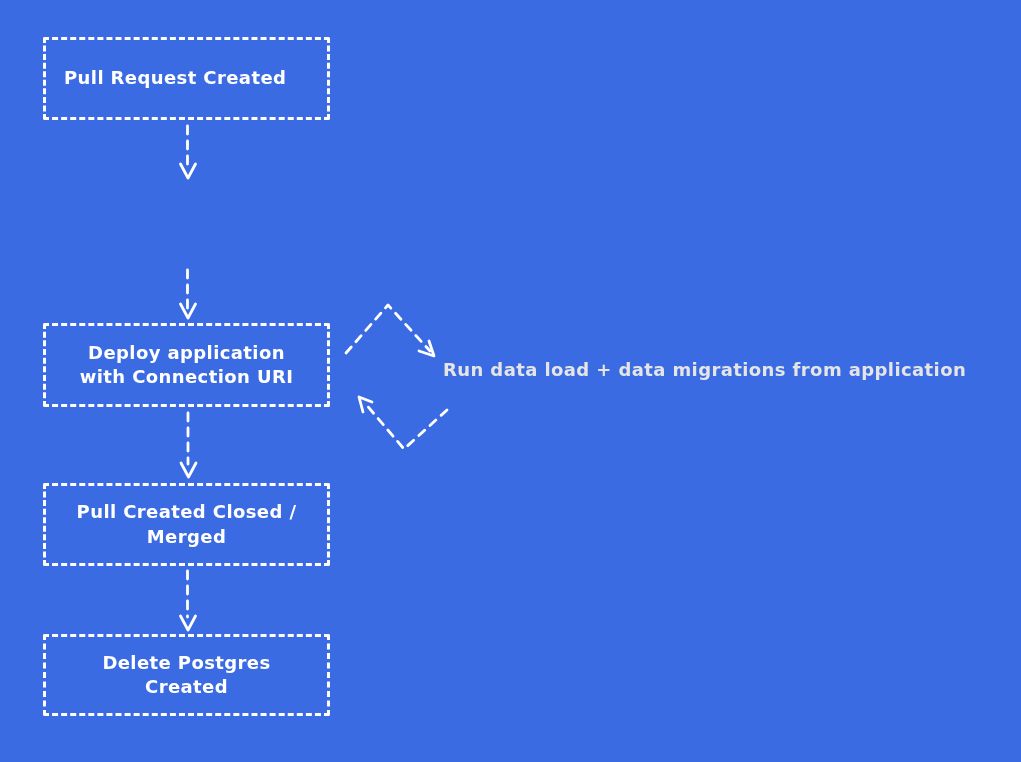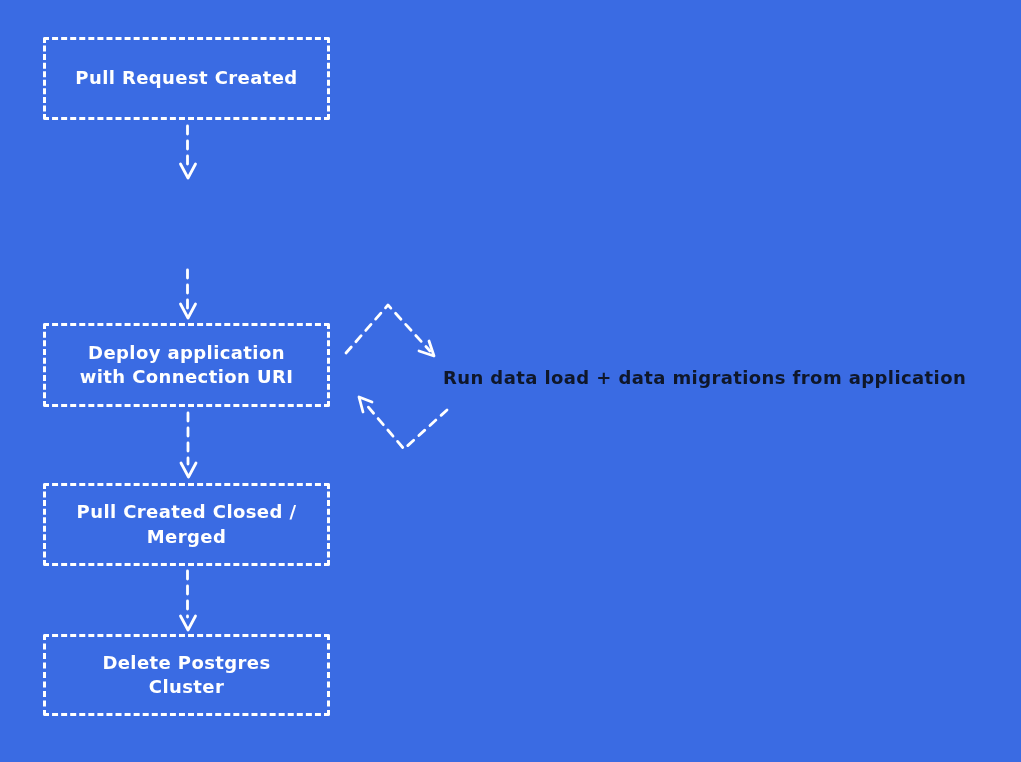--- a/index.html
+++ b/index.html
@@ -17,40 +17,39 @@
     width: 287px;
     box-sizing: border-box;
     border: 3px dashed #ffffff;
     border-radius: 2px;
     color: #ffffff;
     font-size: 18px;
     font-weight: bold;
     letter-spacing: 0.4px;
     display: flex;
     align-items: center;
-    justify-content: center;
+    justify-content: flex-start;
     text-align: center;
     padding: 6px 18px;
     line-height: 1.35;
   }
   .node-1 { top: 37px;  height: 83px; }
   .node-2 { top: 182px; height: 82px; }
   .node-3 { top: 323px; height: 84px; }
   .node-4 { top: 483px; height: 83px; }
   .node-5 { top: 634px; height: 82px; }
   .annotation {
     position: absolute;
     left: 443px;
     top: 359px;
-    color: #0f172a;
+    color: #e5e5e5;
     font-size: 18px;
     font-weight: bold;
     letter-spacing: 0.4px;
     white-space: nowrap;
-    margin-top: 8px;
   }
   svg.arrows {
     position: absolute;
     left: 0; top: 0;
     width: 1021px;
     height: 762px;
     pointer-events: none;
   }
   .dash {
     stroke: #ffffff;
@@ -80,21 +79,21 @@
 
   <div class="node node-3">
     <span>Deploy application with Connection URI</span>
   </div>
 
   <div class="node node-4">
     <span>Pull Created Closed / Merged</span>
   </div>
 
   <div class="node node-5">
-    <span>Delete Postgres Cluster</span>
+    <span>Delete Postgres Created</span>
   </div>
 
   <div class="annotation">Run data load + data migrations from application</div>
 
   <svg class="arrows" viewBox="0 0 1021 762">
 
     <g>
       <line class="dash" x1="187.5" y1="126" x2="187.5" y2="170"></line>
       <polyline class="head" points="180.5,164 188,178 195.5,164"></polyline>
     </g>

